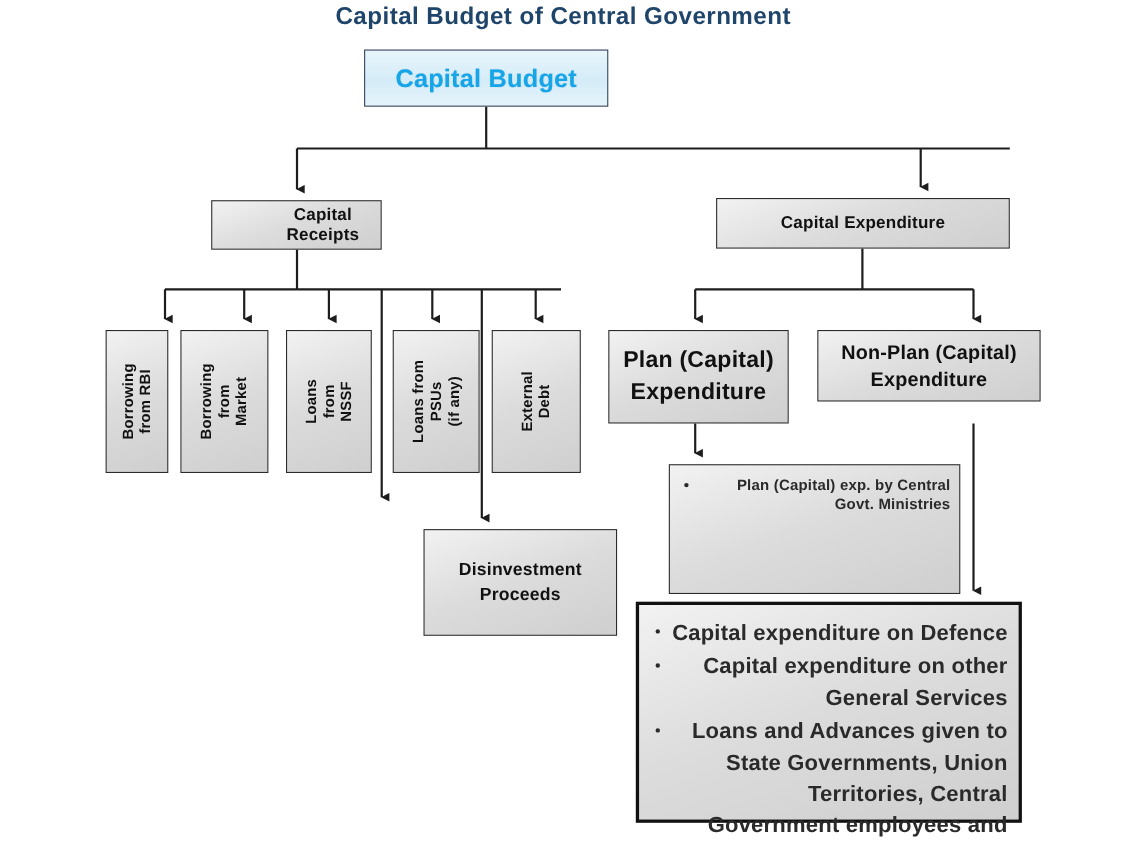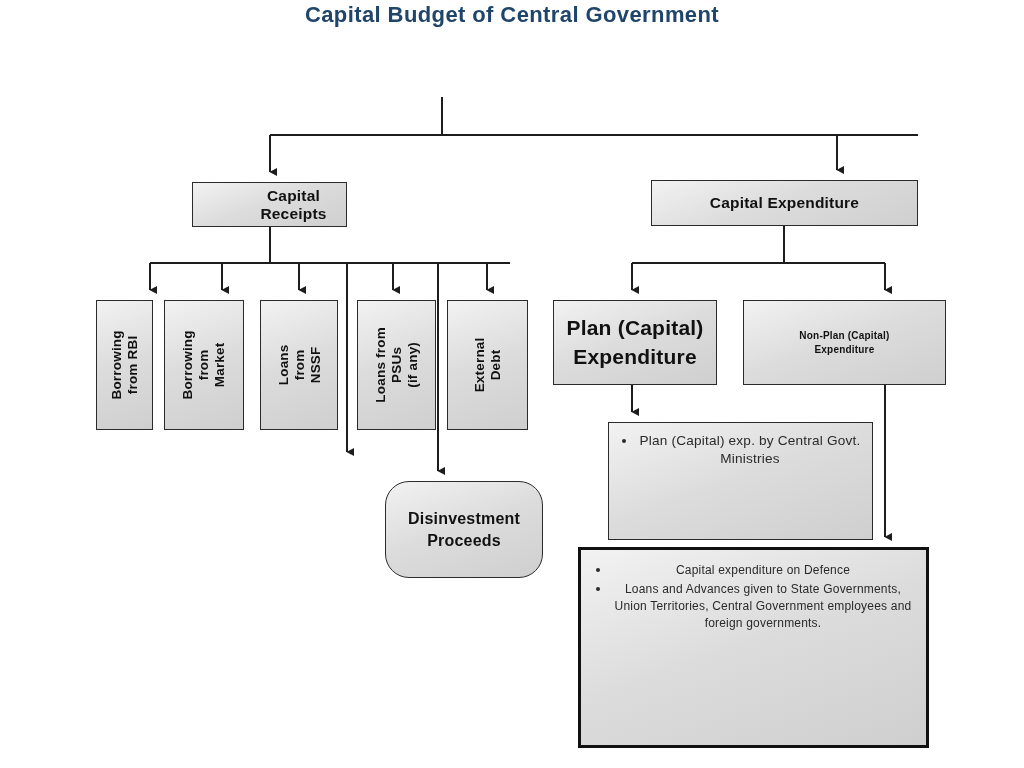--- a/index.html
+++ b/index.html
@@ -60,31 +60,31 @@
     display:block;
   }
   #vb-0{left:96px;width:57px;}
   #vb-1{left:164px;width:80px;}
   #vb-2{left:260px;width:78px;}
   #vb-3{left:357px;width:79px;}
   #vb-4{left:447px;width:81px;}
 
   
   #recovery-box{left:190px;top:462px;width:166px;height:123px;font-size:16px;line-height:1.35;}
-  #disinvestment-box{left:385px;top:481px;width:158px;height:97px;font-size:16px;line-height:1.35;border-radius:24px;}
+  #disinvestment-box{left:385px;top:481px;width:176px;height:97px;font-size:16px;line-height:1.35;}
 
   
   #plan-box{left:553px;top:300px;width:164px;height:85px;font-size:21px;line-height:1.35;}
-  #nonplan-box{left:743px;top:300px;width:203px;height:85px;font-size:10px;line-height:1.35;}
+  #nonplan-box{left:743px;top:300px;width:203px;height:65px;font-size:18px;line-height:1.35;}
 
   
   .bulletbox{
     display:block;
-    font-weight:normal;
-    text-align:center;
+    font-weight:bold;
+    text-align:right;
     padding:9px 8px 8px 10px;
   }
   .bulletbox ul{margin:0;padding:0;list-style:none;}
   .bulletbox li{
     position:relative;
     padding-left:17px;
     margin:0 0 2px 0;
     color:#2a2a2a;
   }
   .bulletbox li:before{
@@ -93,21 +93,21 @@
     width:4px;height:4px;border-radius:50%;
     background:#2a2a2a;
   }
   #plan-details{
     left:608px;top:422px;width:265px;height:118px;
     font-size:13.6px;line-height:1.36;
   }
   #nonplan-details{
     left:578px;top:547px;width:351px;height:201px;
     border:3.5px solid #111;
-    font-size:12px;line-height:1.42;
+    font-size:20px;line-height:1.42;
     padding:12px 10px 10px 12px;
   }
 </style>
 </head>
 <body>
 
 <div id="stage">
 
   <svg id="svg-layer" viewBox="0 0 1024 768" xmlns="http://www.w3.org/2000/svg">
     <defs>
@@ -139,20 +139,23 @@
       <path d="M885,263 L885,290" marker-end="url(#ah)"></path>
 
       <path d="M632,385 L632,412" marker-end="url(#ah)"></path>
 
       <path d="M885,385 L885,537" marker-end="url(#ah)"></path>
     </g>
   </svg>
 
   <div id="page-title">Capital Budget of Central Government</div>
 
+  <div class="box" id="root-box">
+    <span>Capital Budget</span>
+  </div>
 
   <div class="box" id="cap-receipts">
     <span>Capital Receipts</span>
   </div>
   <div class="box" id="cap-expenditure">
     <span>Capital Expenditure</span>
   </div>
 
   <div class="box vbox" id="vb-0">
     <span class="vtext">
@@ -210,17 +213,18 @@
 
   <div class="box bulletbox" id="plan-details">
     <ul>
       <li>Plan (Capital) exp. by Central Govt. Ministries</li>
     </ul>
   </div>
 
   <div class="box bulletbox" id="nonplan-details">
     <ul>
       <li>Capital expenditure on Defence</li>
+      <li>Capital expenditure on other General Services</li>
       <li>Loans and Advances given to State Governments, Union Territories, Central Government employees and foreign governments.</li>
     </ul>
   </div>
 
 </div>
 
 </body></html>

